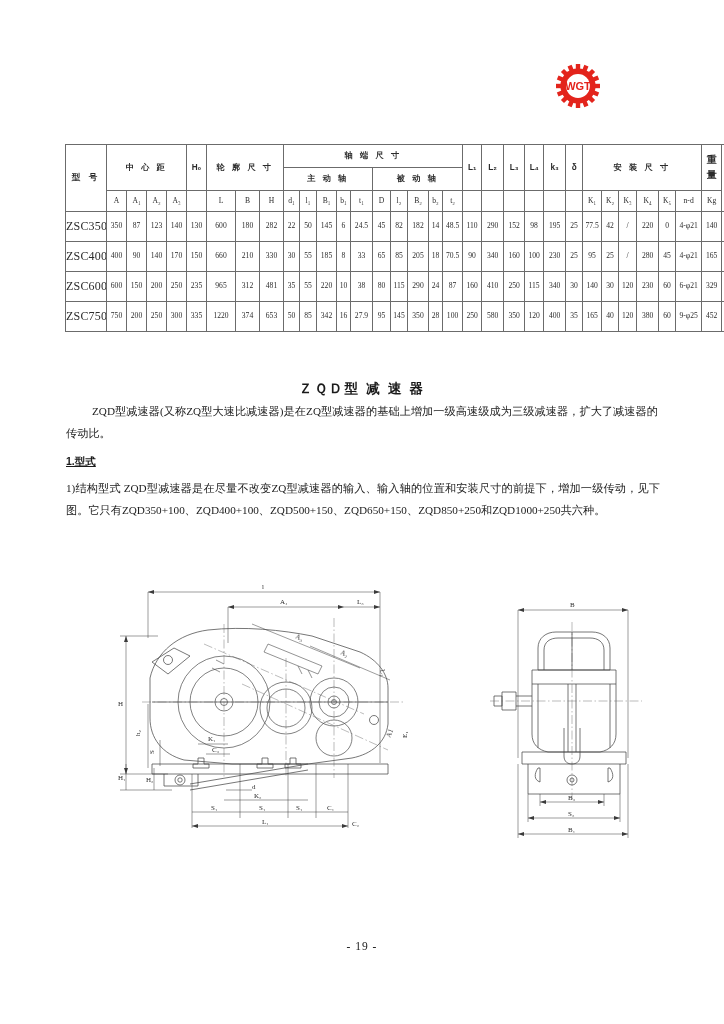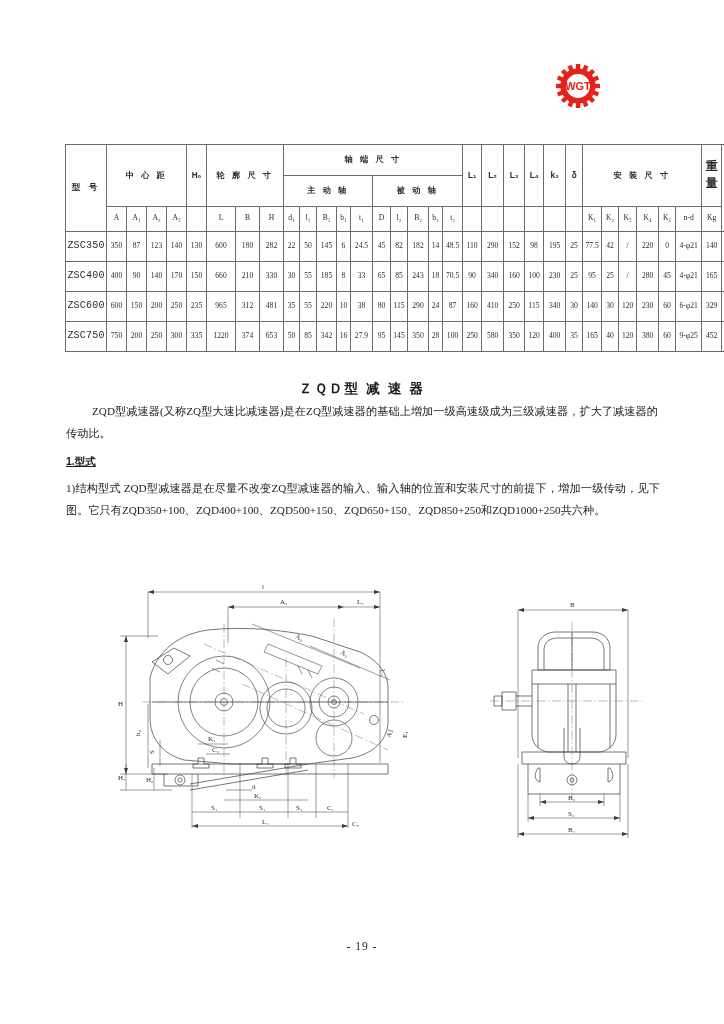--- a/index.html
+++ b/index.html
@@ -83,32 +83,31 @@
   }
   .spec-table th.model {
     font-family: "Liberation Sans", sans-serif;
     font-weight: bold;
     font-size: 8.6px;
     letter-spacing: 3px;
   }
   .spec-table th.vert {
     font-family: "Liberation Sans", sans-serif;
     font-weight: bold;
-    font-size: 12px;
+    font-size: 10px;
     line-height: 1.45;
-    padding: 8px 0;
+    padding: 1px 0;
   }
   .spec-table td {
     height: 29px;
     font-size: 7.6px;
   }
   .spec-table td.model-cell {
-    font-size: 10px;
+    font-size: 12px;
     letter-spacing: 0.2px;
-    font-family: Liberation Mono, monospace;
   }
 
   
   .doc-title {
     position: absolute;
     top: 380px;
     left: 0;
     width: 724px;
     text-align: center;
     font-family: "Liberation Sans", sans-serif;
@@ -331,21 +330,21 @@
         <td>660</td>
         <td>210</td>
         <td>330</td>
         <td>30</td>
         <td>55</td>
         <td>185</td>
         <td>8</td>
         <td>33</td>
         <td>65</td>
         <td>85</td>
-        <td>243</td>
+        <td>205</td>
         <td>18</td>
         <td>70.5</td>
         <td>90</td>
         <td>340</td>
         <td>160</td>
         <td>100</td>
         <td>230</td>
         <td>25</td>
         <td>95</td>
         <td>25</td>

